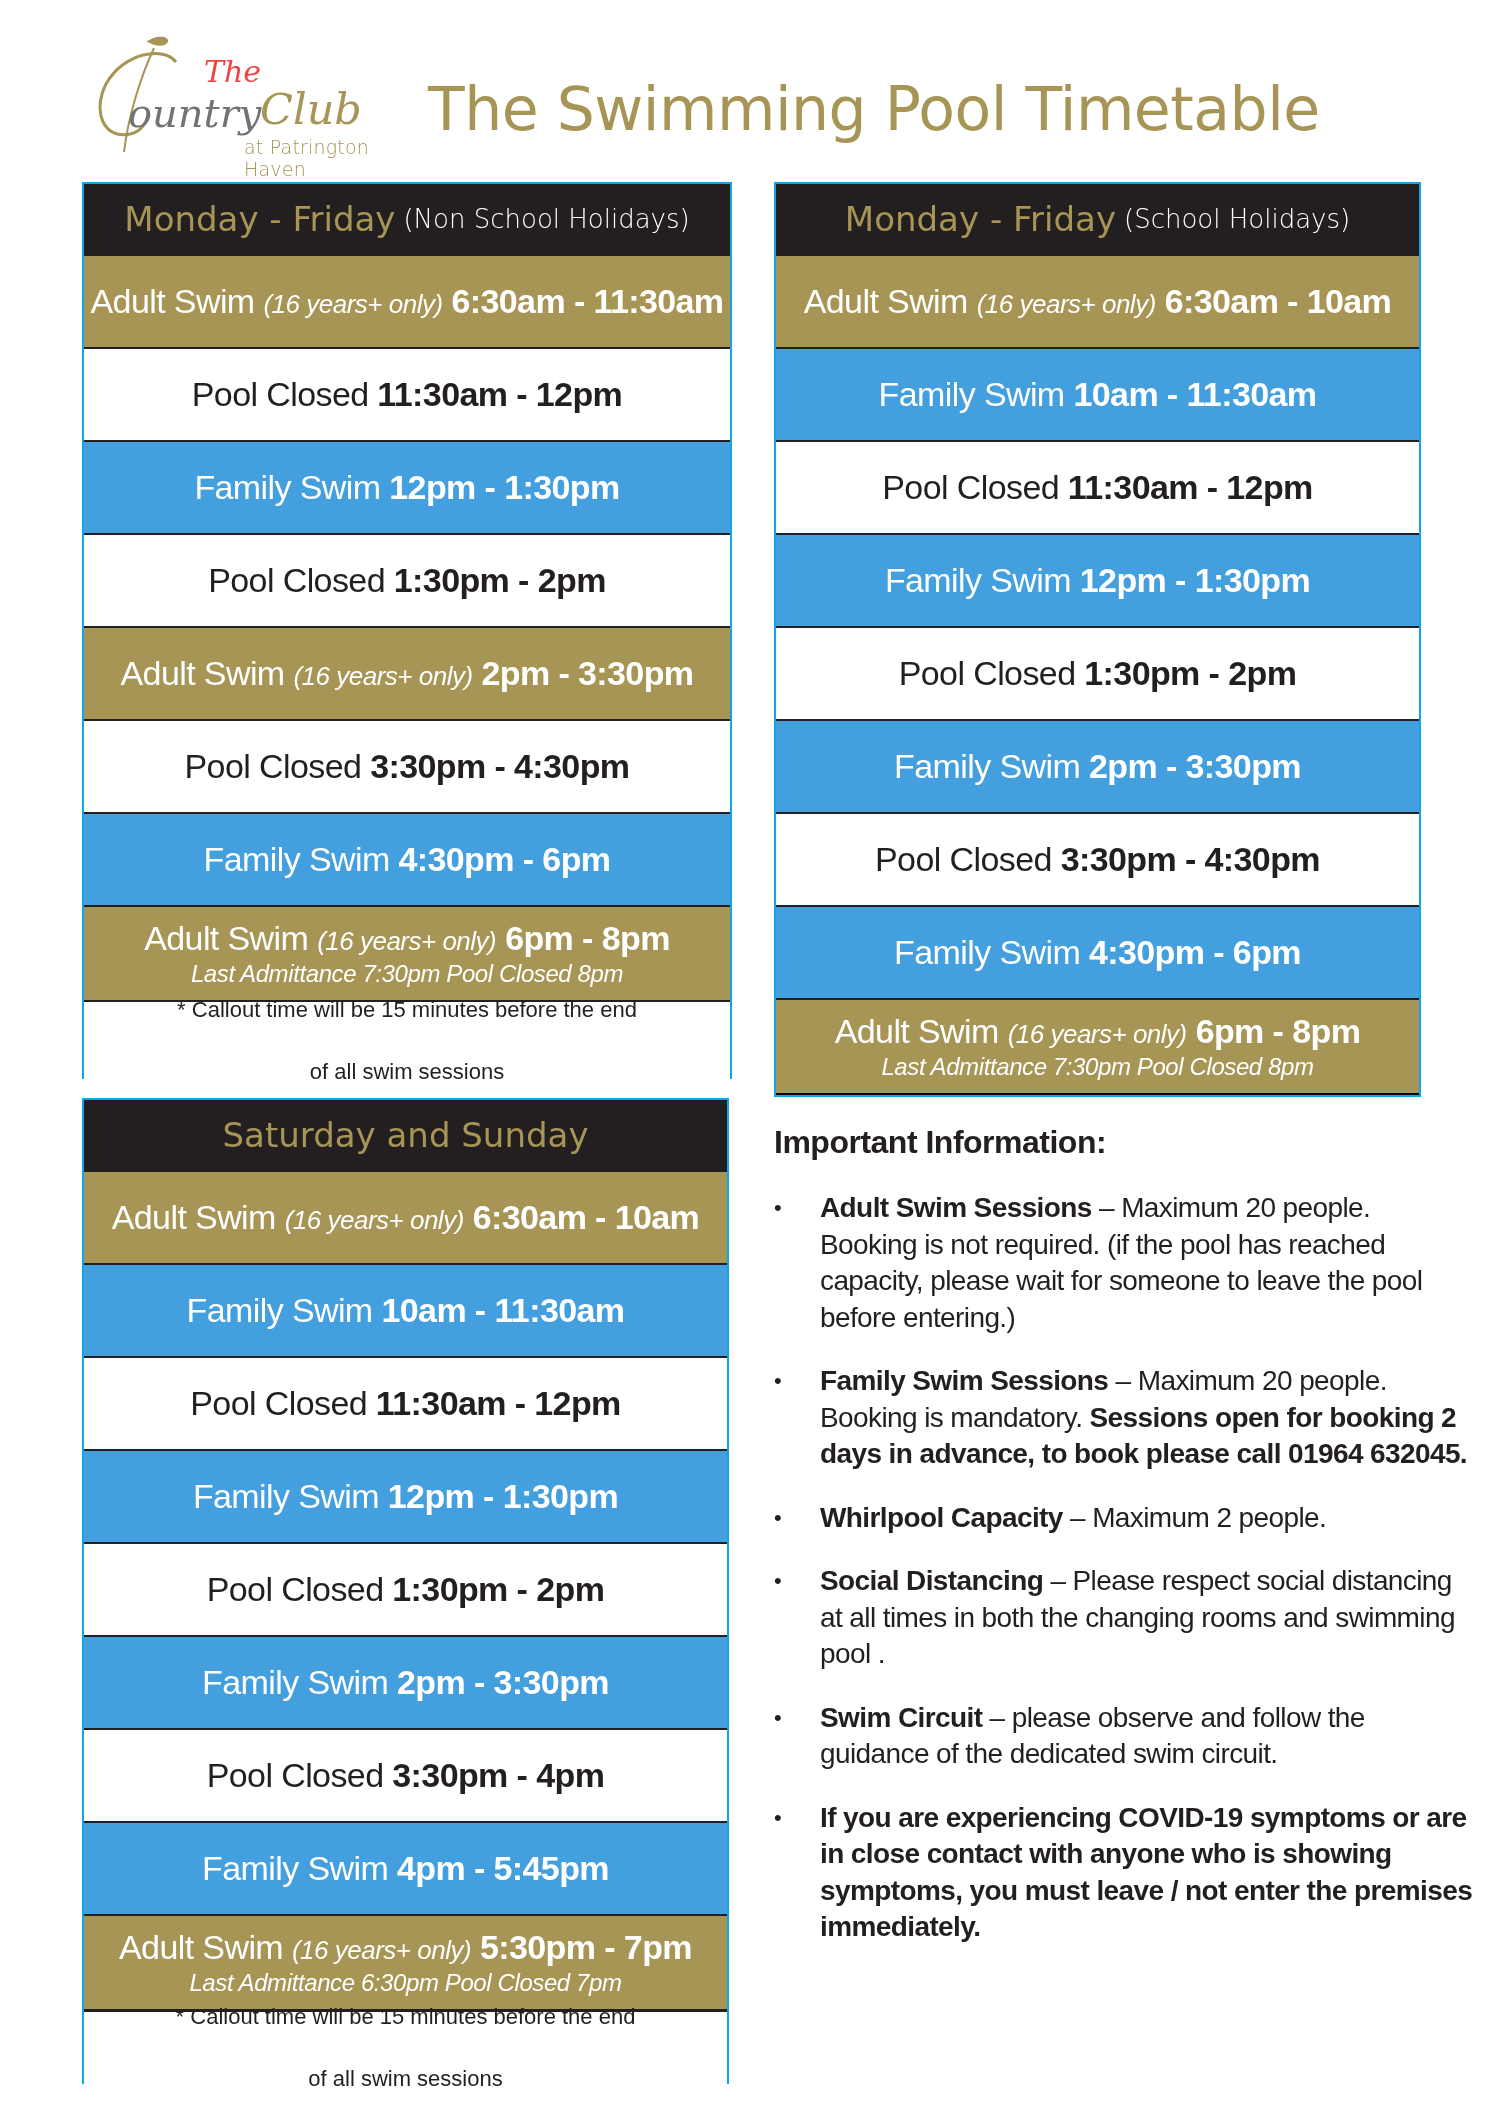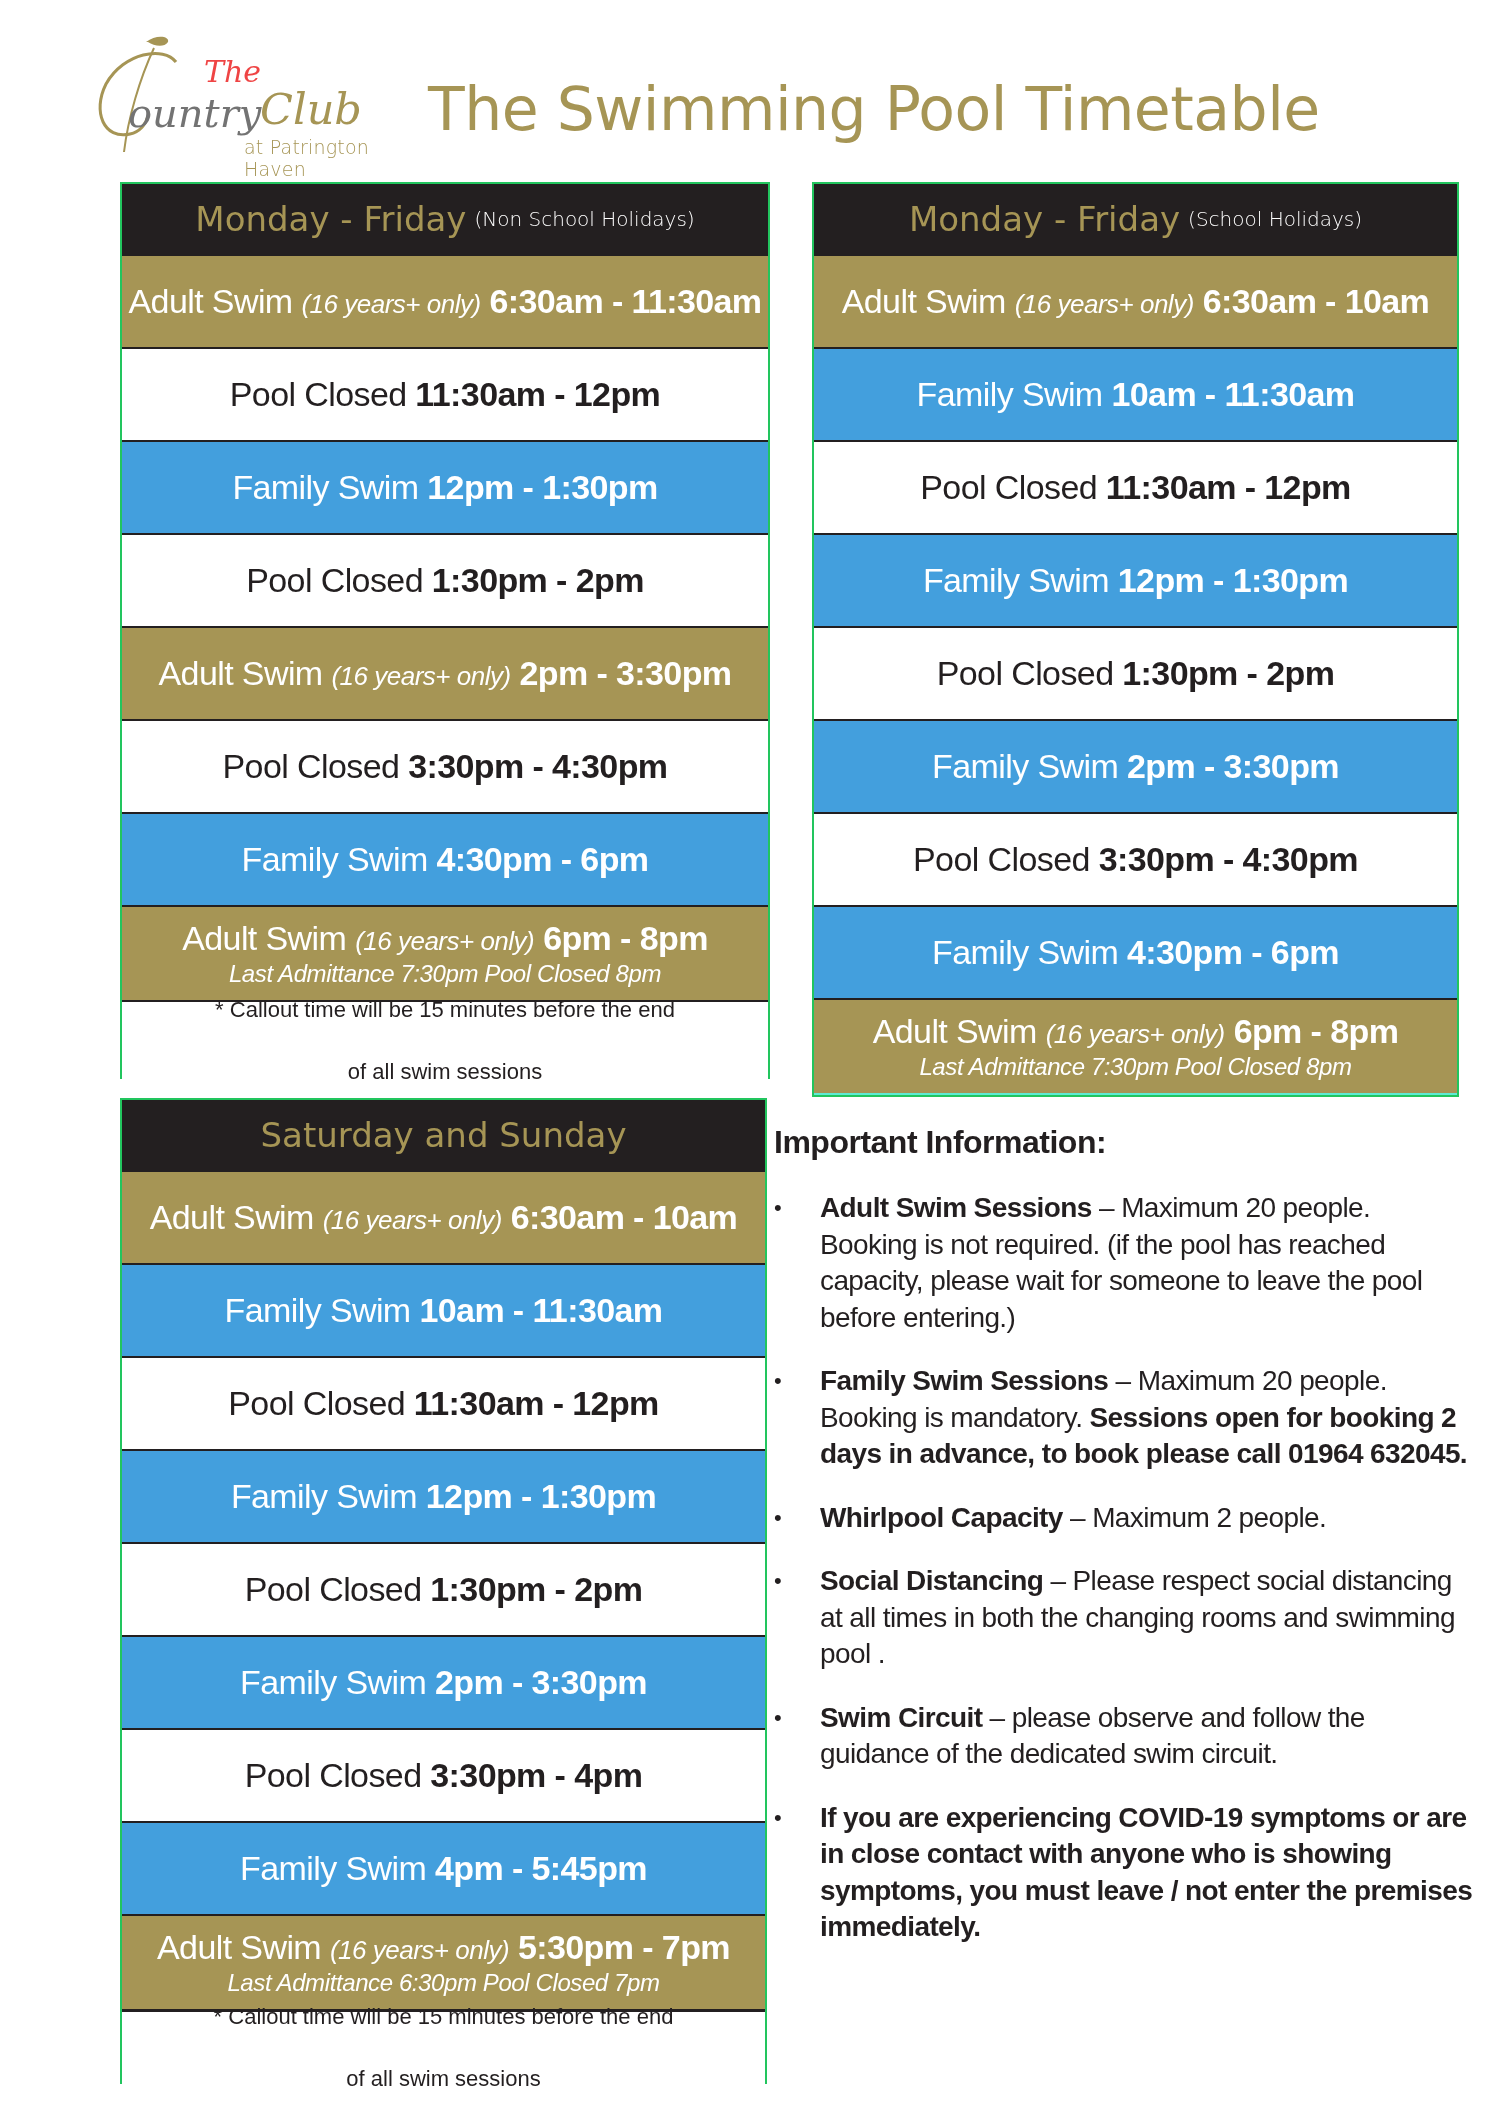--- a/index.html
+++ b/index.html
@@ -10,25 +10,25 @@
   .logo svg { position: absolute; left: 0; top: 0; }
   .logo .logo-sub { position: absolute; left: 160px; top: 108px; font-size: 19px; color: #a69555;
          font-family: "DejaVu Sans", sans-serif; font-weight: 300; letter-spacing: 0.2px; }
   .logo .the { position: absolute; left: 120px; top: 26px; font-family: "DejaVu Serif", serif; font-style: italic; font-size: 30px; color: #ef4444; }
   .logo .country { position: absolute; left: 44px; top: 62px; font-family: "DejaVu Serif", serif; font-style: italic; font-size: 40px; color: #737373; }
   .logo .club { position: absolute; left: 176px; top: 56px; font-family: "DejaVu Serif", serif; font-style: italic; font-size: 43px; color: #a69555; }
 
   .page-title { position: absolute; left: 428px; top: 74px; font-size: 60px; color: #a69555;
          font-family: "DejaVu Sans", sans-serif; font-weight: 500; letter-spacing: -0.5px; white-space: nowrap; }
 
-  .tbl { position: absolute; border: 2px solid #22c55e; box-sizing: border-box; background: #5eead4; margin-left: 38px; }
+  .tbl { position: absolute; border: 2px solid #0ea5e9; box-sizing: border-box; background: #000000; }
   .tbl-header { background: #231f20; height: 72px; display: flex; align-items: center; justify-content: center;
          white-space: nowrap; border-bottom: 2px solid #231f20; box-sizing: border-box; }
   .tbl-header .day { color: #a69555; font-size: 34px; font-family: "DejaVu Sans", sans-serif; }
-  .tbl-header .note { color: #ffffff; font-size: 20px; margin-left: 8px; font-family: "DejaVu Sans", sans-serif; font-weight: 300; }
+  .tbl-header .note { color: #ffffff; font-size: 26px; margin-left: 8px; font-family: "DejaVu Sans", sans-serif; font-weight: 300; }
 
   .row { display: flex; flex-direction: column; align-items: center; justify-content: center;
          box-sizing: border-box; border-bottom: 2px solid #231f20; white-space: nowrap; }
   .row:last-child { border-bottom: none; }
   .row.gold { background: #a69555; color: #fff; }
   .row.blue { background: #439fdd; color: #fff; }
   .row.white { background: #fff; color: #231f20; }
   .row .line1 { font-size: 34px; font-family: "Liberation Sans", sans-serif; letter-spacing: -0.6px; }
   .row .line1 .act { font-weight: normal; }
   .row .line1 .age { font-style: italic; font-size: 26px; letter-spacing: -0.5px; }

